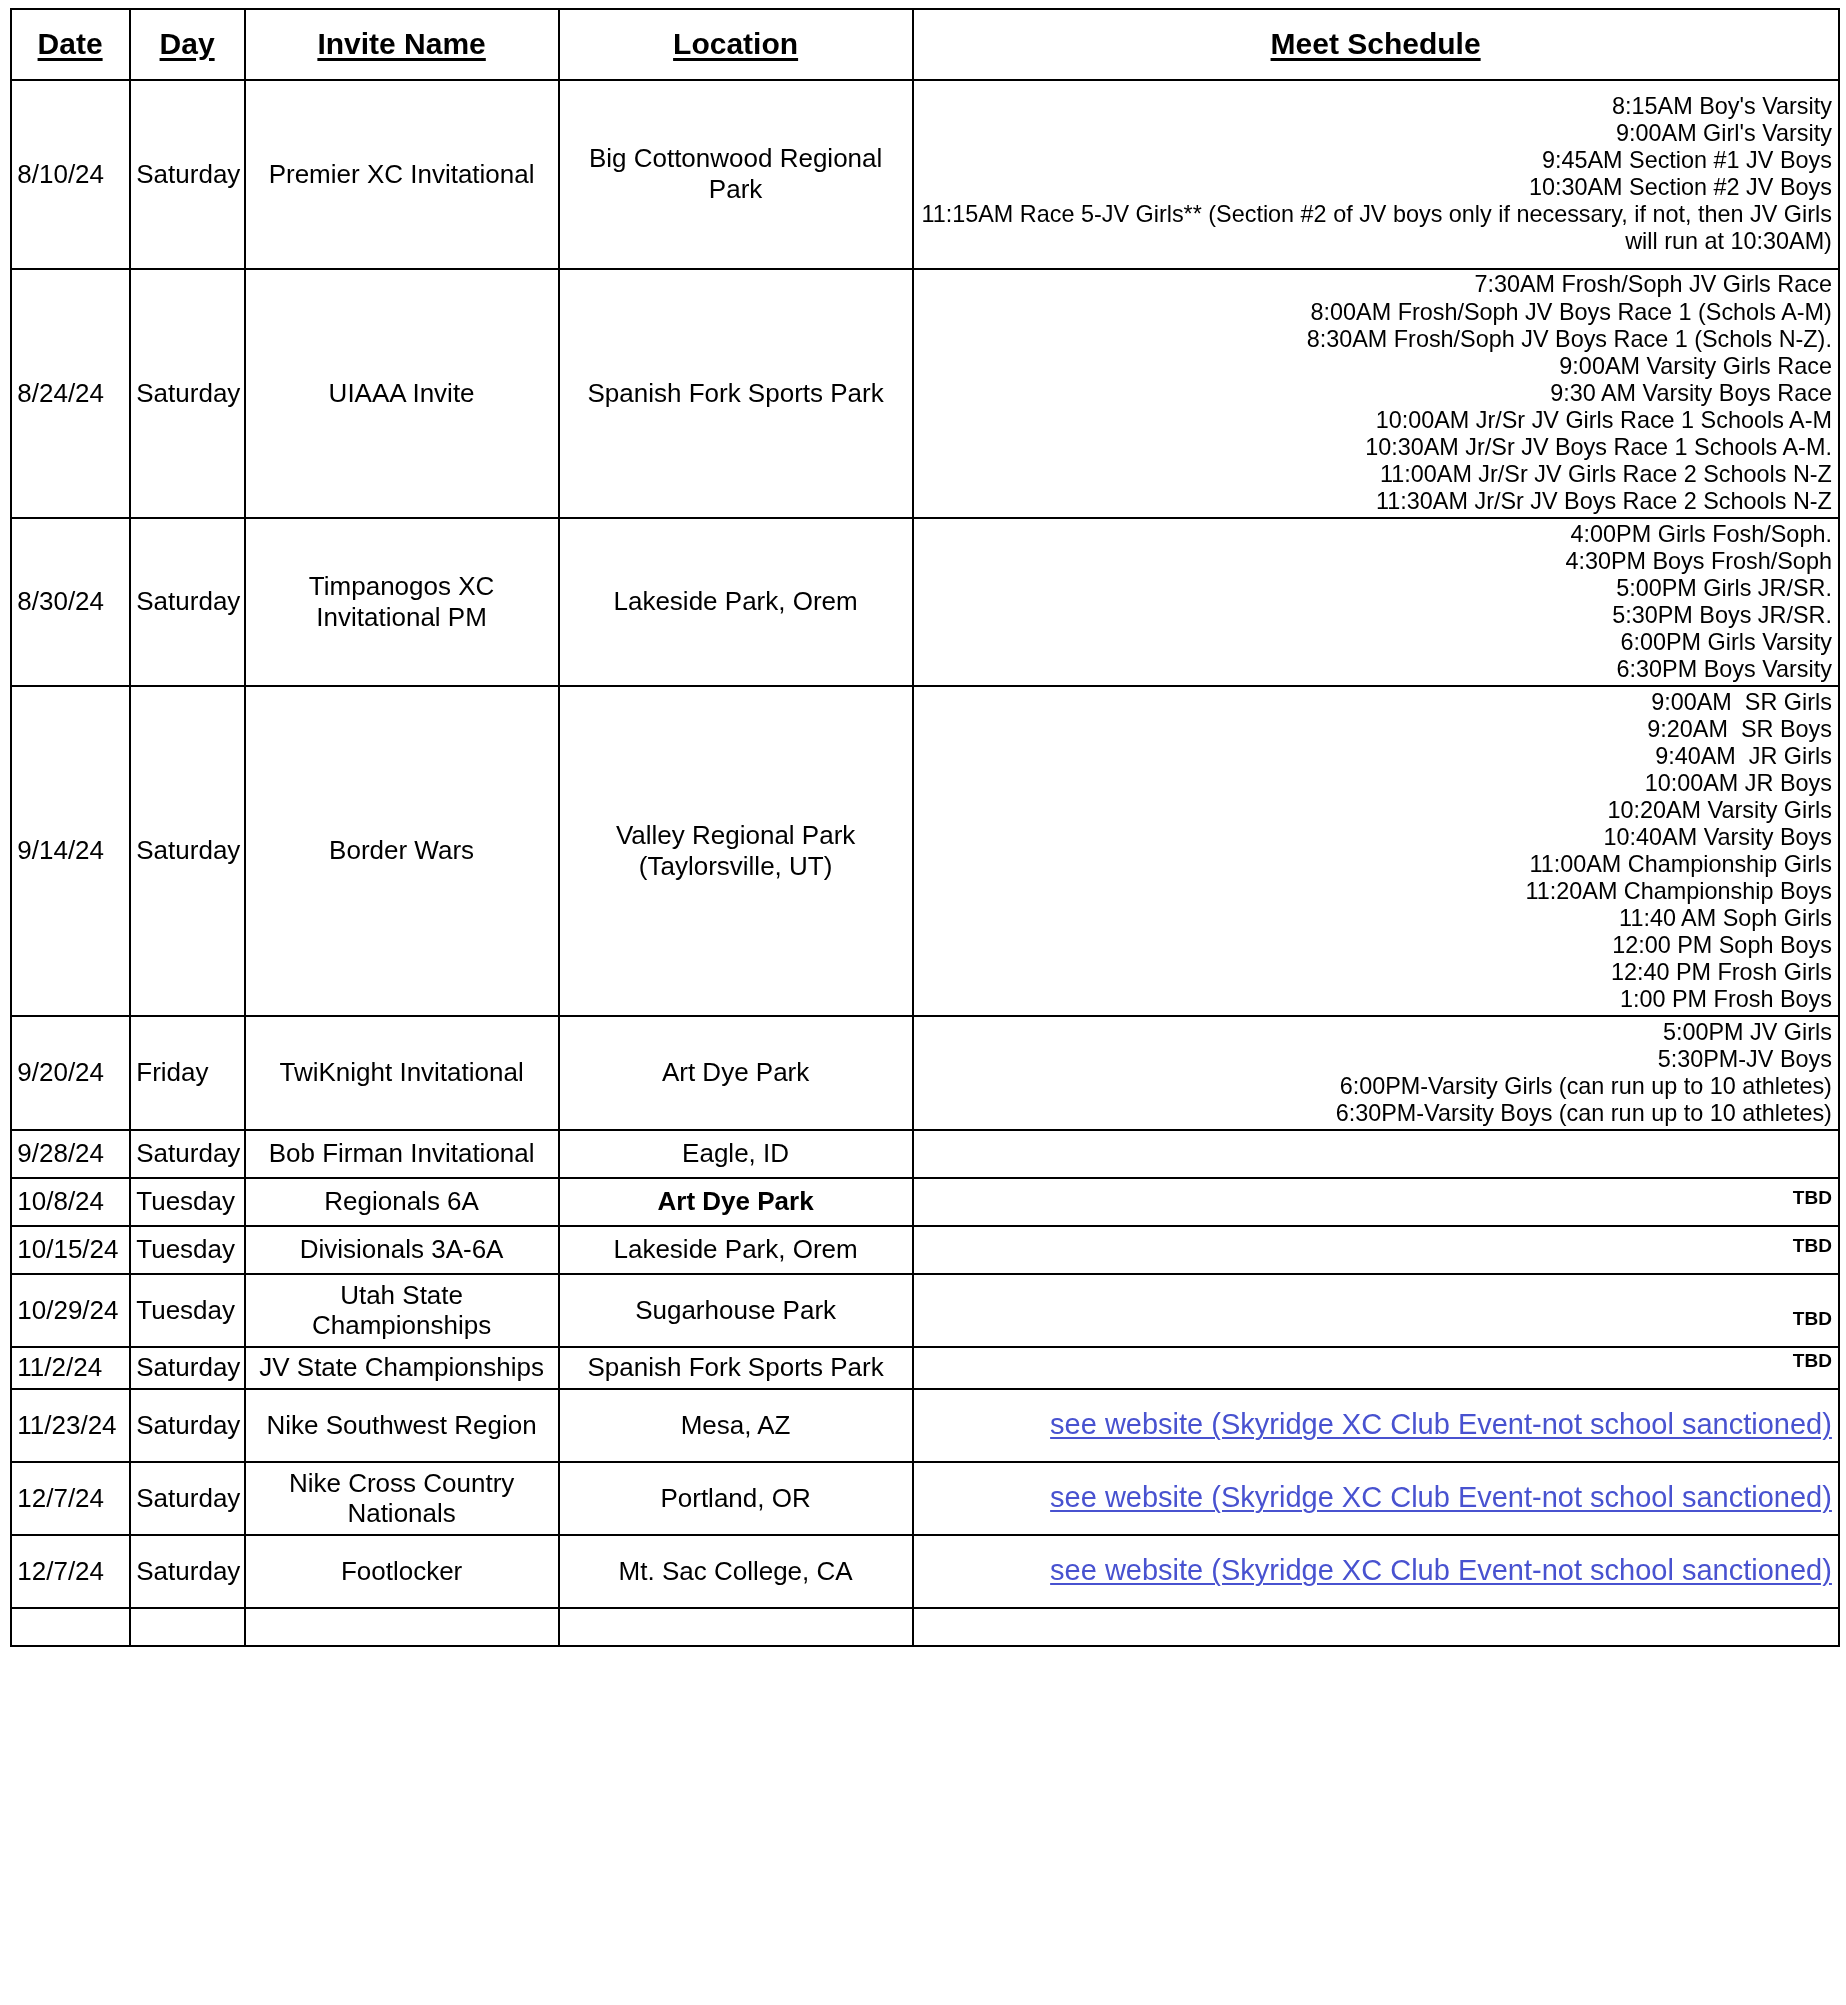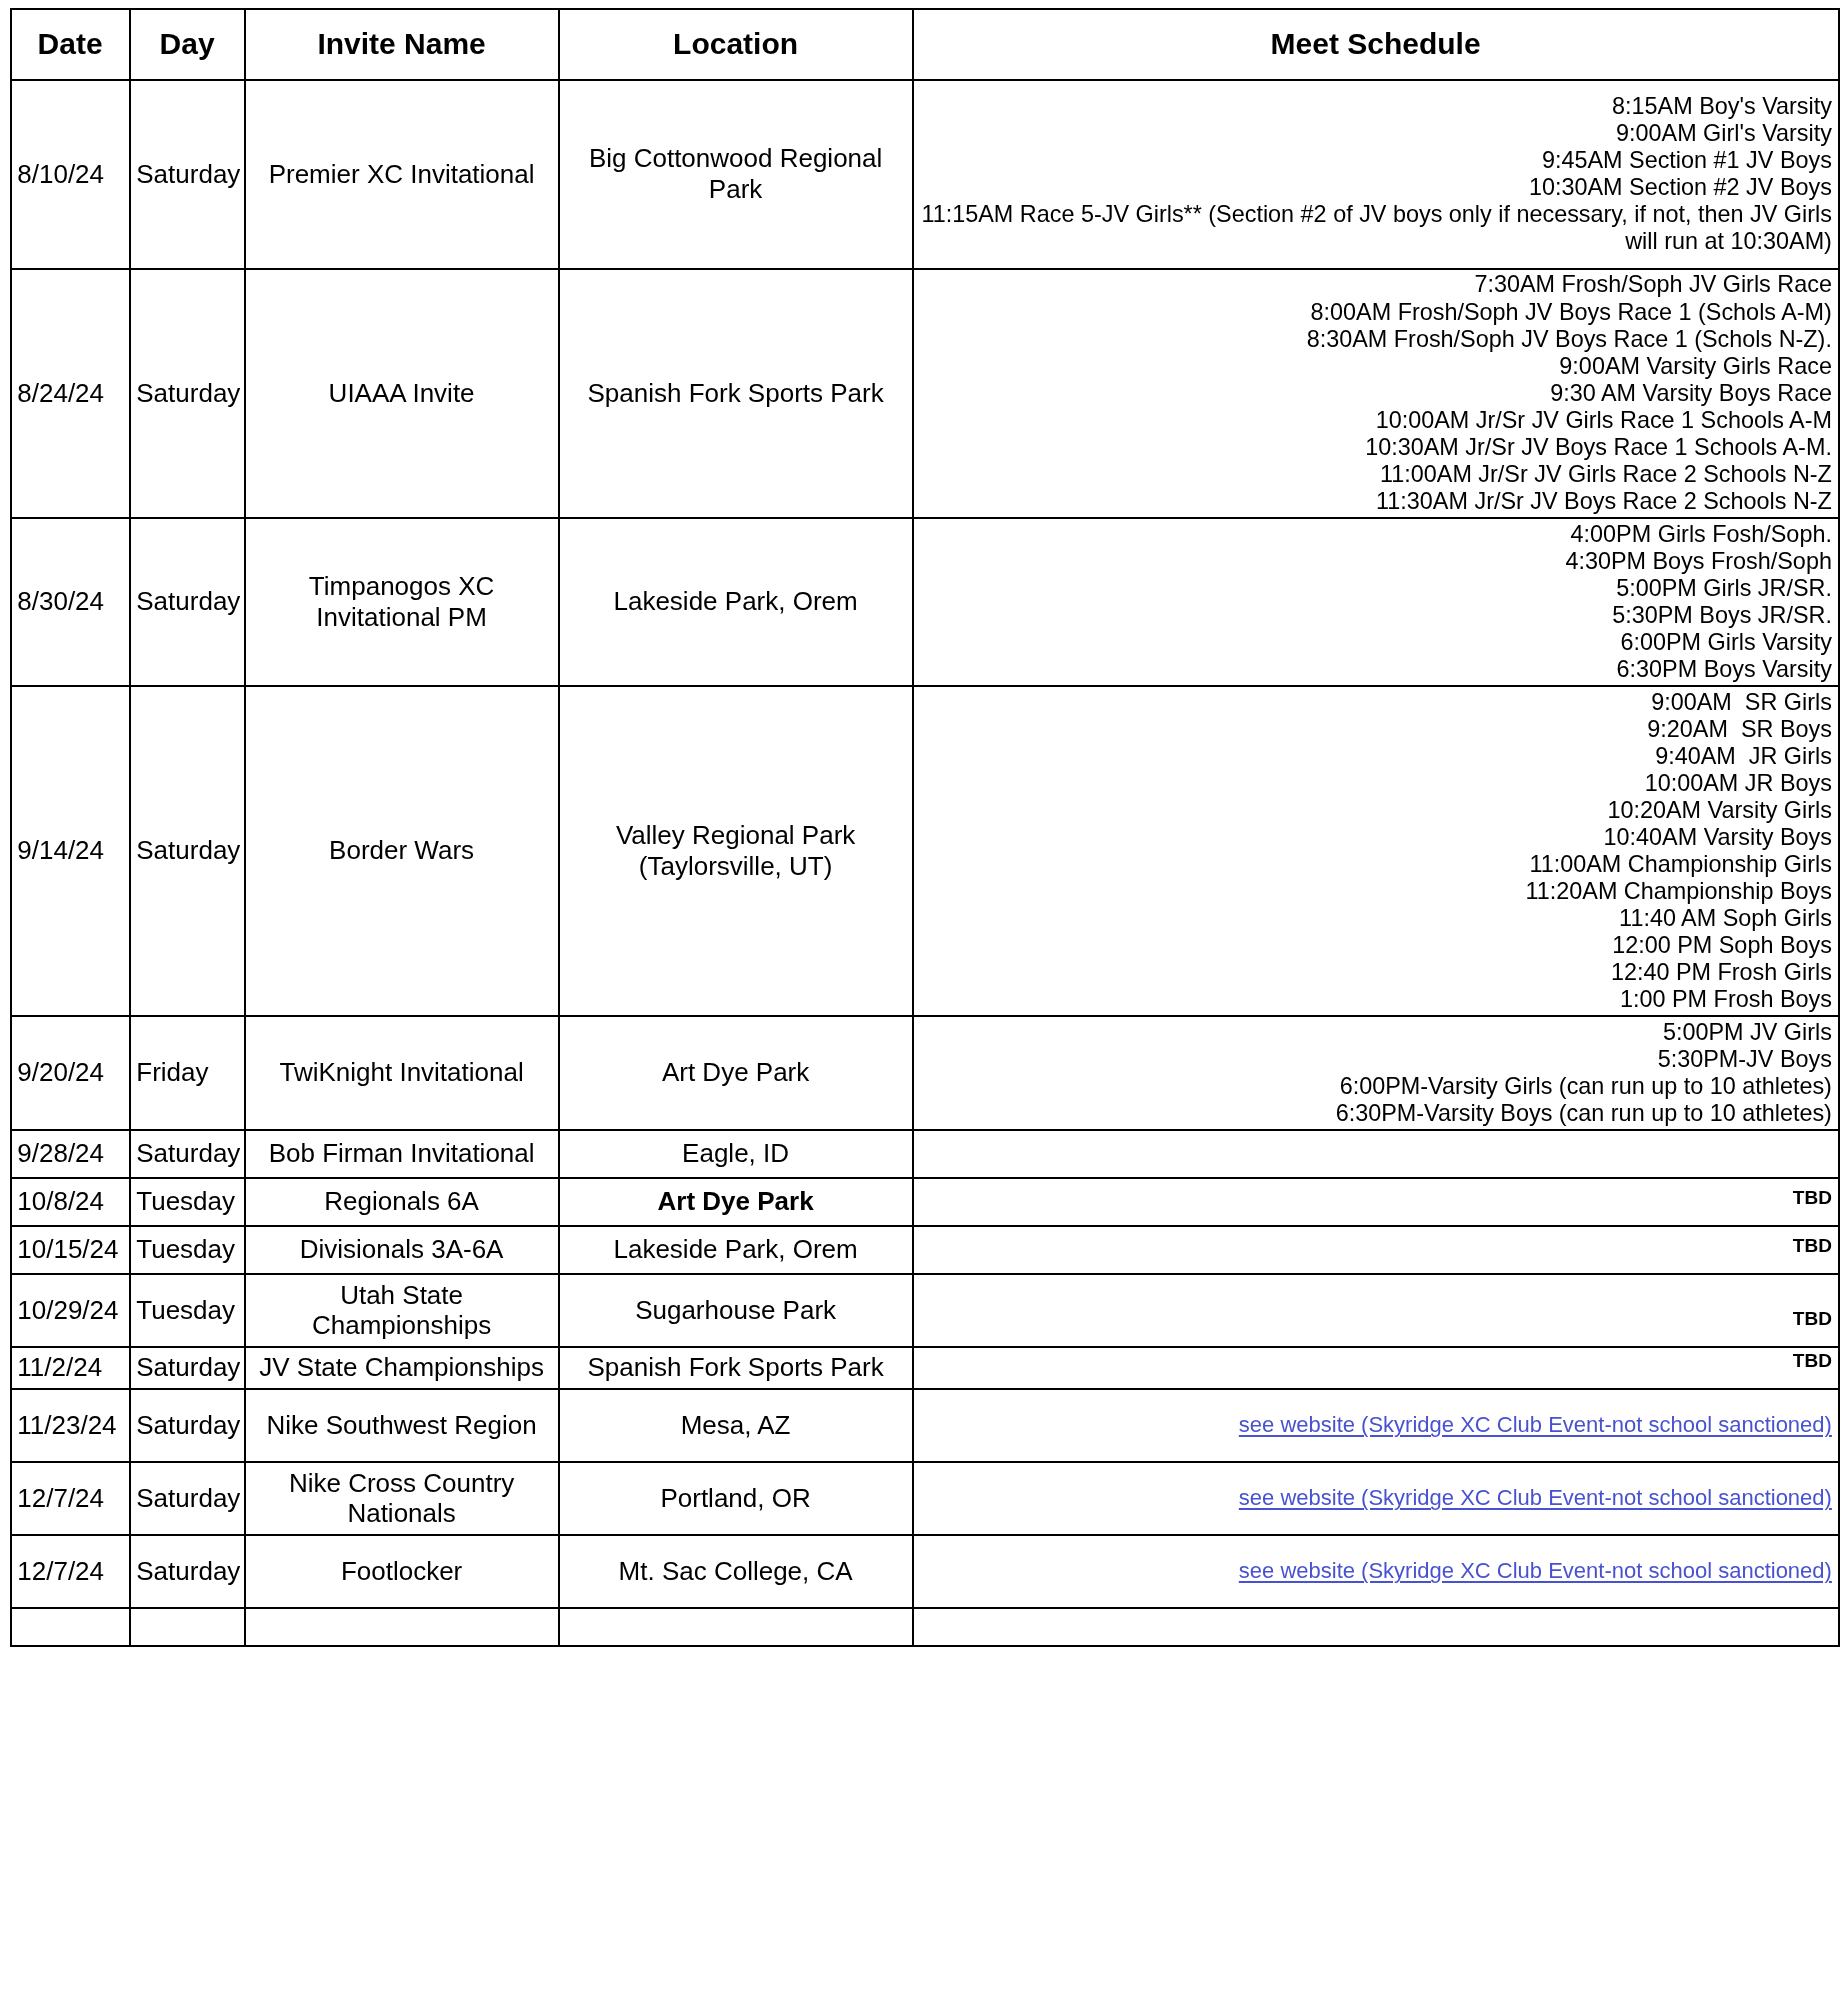--- a/index.html
+++ b/index.html
@@ -39,20 +39,21 @@
   
   thead th {
     height: 71px;
     text-align: center;
     vertical-align: middle;
     font-size: 30px;
     font-weight: bold;
     padding-bottom: 3.8px;
   }
   thead th span.hdr {
+    text-decoration: underline;
     text-underline-offset: 3.8px;
     text-decoration-thickness: 2.9px;
     white-space: nowrap;
   }
 
   
   td.date, td.day {
     text-align: left;
     font-size: 26px;
     white-space: nowrap;
@@ -78,21 +79,21 @@
   }
   td.sched.tbd {
     vertical-align: bottom;
     font-size: 19px;
     font-weight: bold;
     padding-bottom: 16px;
     white-space: nowrap;
   }
   td.sched.link {
     vertical-align: middle;
-    font-size: 22px;
+    font-size: 29px;
     padding-top: 1.9px;
   }
   td.sched.link a {
     color: #4852d0;
     text-decoration: underline;
     text-underline-offset: 2.9px;
     text-decoration-thickness: 1.9px;
     cursor: pointer;
   }
   td.sched.empty { white-space: nowrap; }

